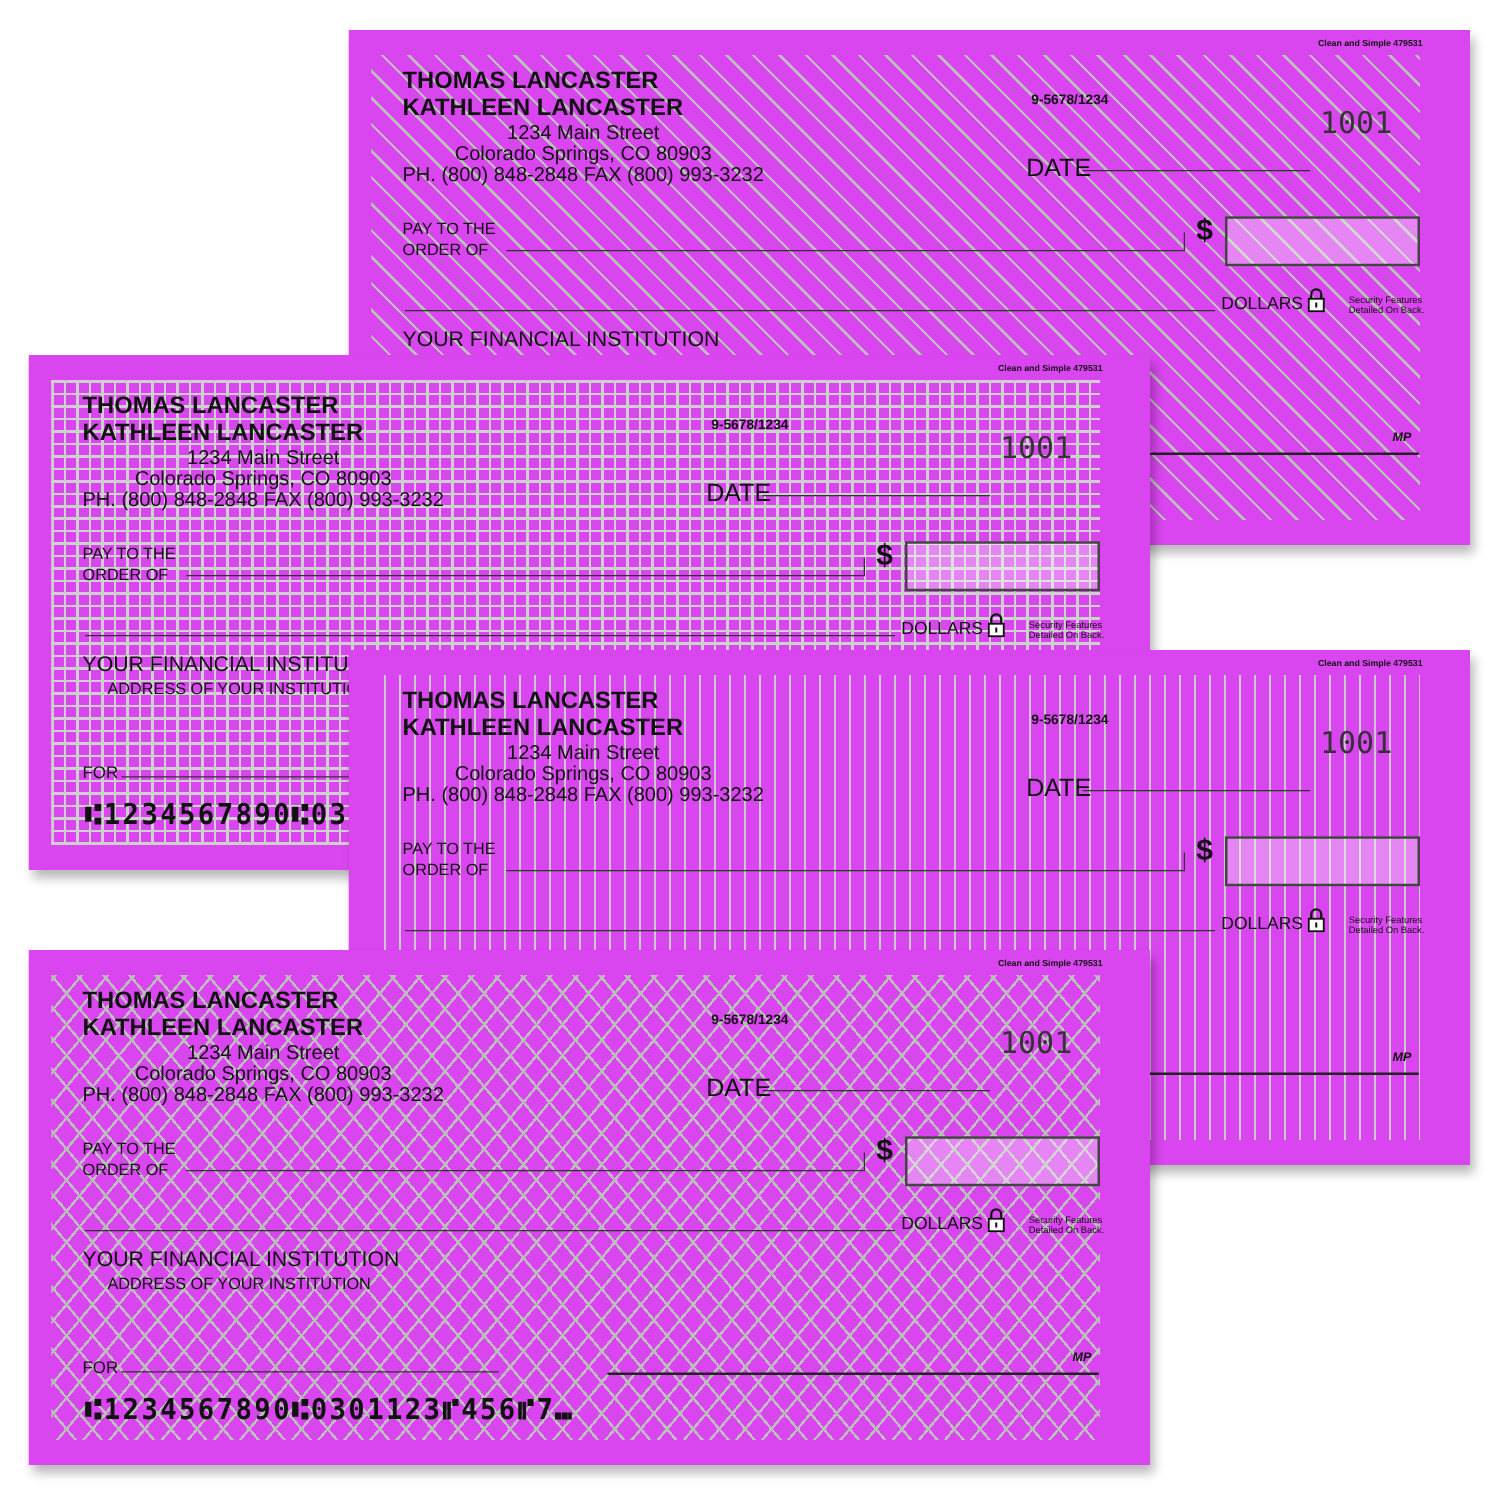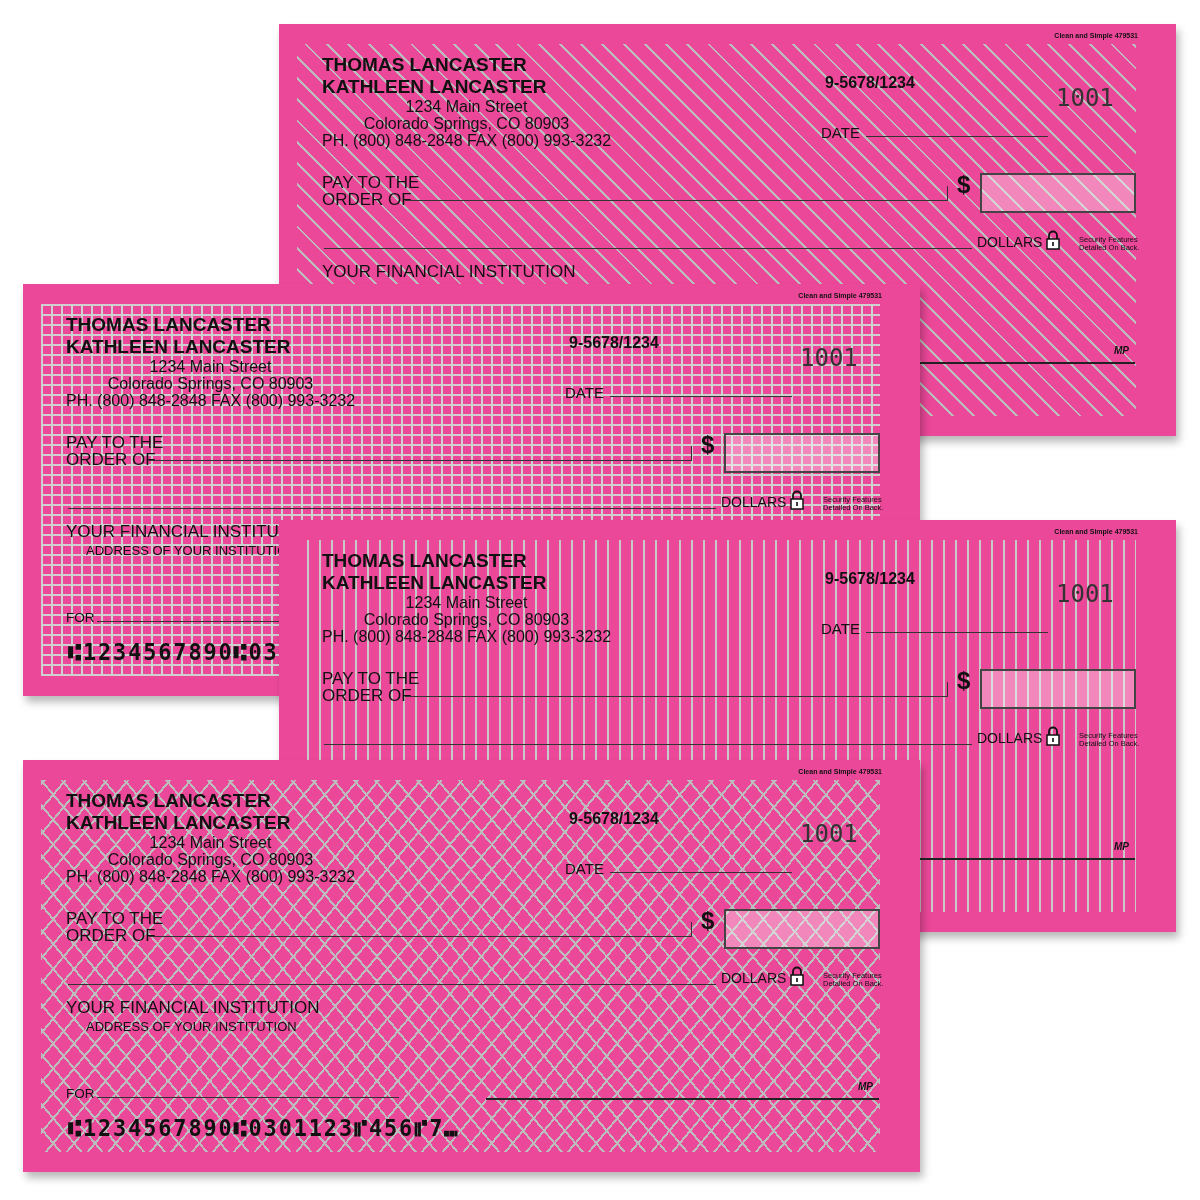--- a/index.html
+++ b/index.html
@@ -1,37 +1,37 @@
 <!DOCTYPE html>
 <html><head>
 <meta charset="utf-8">
 <style>
   html, body { margin:0; padding:0; background:#ffffff; }
   body { width:1200px; height:1200px; position:relative; overflow:hidden;
          font-family:"Liberation Sans", sans-serif; color:#111; }
-  .check { position:absolute; width:897px; height:412px; background:#ec4899;
+  .check { position:absolute; width:897px; height:412px; background:#d946ef;
            box-shadow: 3px 6px 8px rgba(0,0,0,0.28); }
   .pattern { position:absolute; left:18px; top:20px; right:40px; bottom:20px; }
   .pat-diag { background-image: repeating-linear-gradient(45deg, transparent 0 13px, #bdbdbd 13px 15px); }
   .pat-grid { background-image:
       repeating-linear-gradient(90deg, #cfcfcf 0 2px, transparent 2px 10px),
       repeating-linear-gradient(0deg, #cfcfcf 0 2px, transparent 2px 10px); }
   .pat-vert { background-image: repeating-linear-gradient(90deg, transparent 0 10px, #c9c9c9 10px 12px); }
   .pat-diamond { background-image:
       repeating-linear-gradient(50deg, transparent 0 14px, #bdbdbd 14px 16px),
       repeating-linear-gradient(-50deg, transparent 0 14px, #bdbdbd 14px 16px); }
   .brand { position:absolute; top:8px; right:38px; font-size:7px; font-weight:bold; }
   .owner { position:absolute; left:43px; top:30px; line-height:1; }
   .owner .n { font-weight:bold; font-size:19px; line-height:22px; }
   .owner .a { font-size:16px; line-height:17px;text-align:center; }
-  .routing { position:absolute; left:546px; top:50px; font-size:16px; font-weight:bold; }
+  .routing { position:absolute; left:546px; top:50px; font-size:11px; font-weight:bold; }
   .checknum { position:absolute; left:777px; top:60px; font-family:"DejaVu Sans Mono", monospace; font-size:24px; color:#333; }
-  .date-lbl { position:absolute; left:542px; top:100px; font-size:15px; }
+  .date-lbl { position:absolute; left:542px; top:100px; font-size:20px; }
   .date-line { position:absolute; left:587px; top:112px; width:182px; border-top:1.5px solid #333; }
-  .pay-lbl { position:absolute; left:43px; top:150px; font-size:17px; line-height:17px; }
+  .pay-lbl { position:absolute; left:43px; top:150px; font-size:13px; line-height:17px; }
   .pay-line { position:absolute; left:126px; top:176px; width:542px; border-top:1.5px solid #333; }
   .pay-tick { position:absolute; left:668px; top:162px; height:15px; border-left:1.5px solid #333; }
   .dollar { position:absolute; left:678px; top:147px; font-size:24px; font-weight:bold; }
   .amount-box { position:absolute; left:701px; top:149px; width:152px; height:36px; border:2px solid #444; background:rgba(255,255,255,0.35); }
   .words-line { position:absolute; left:45px; top:224px; width:648px; border-top:1.5px solid #333; }
   .dollars-lbl { position:absolute; left:698px; top:210px; font-size:14px; }
   .lock { position:absolute; left:767px; top:206px; width:14px; height:20px; }
   .security { position:absolute; left:800px; top:212px; font-size:7.5px; line-height:8px; }
   .bank-name { position:absolute; left:43px; top:238px; font-size:17px; font-weight:normal; }
   .bank-addr { position:absolute; left:43px; top:259px; font-size:13px;margin-left:20px; }

